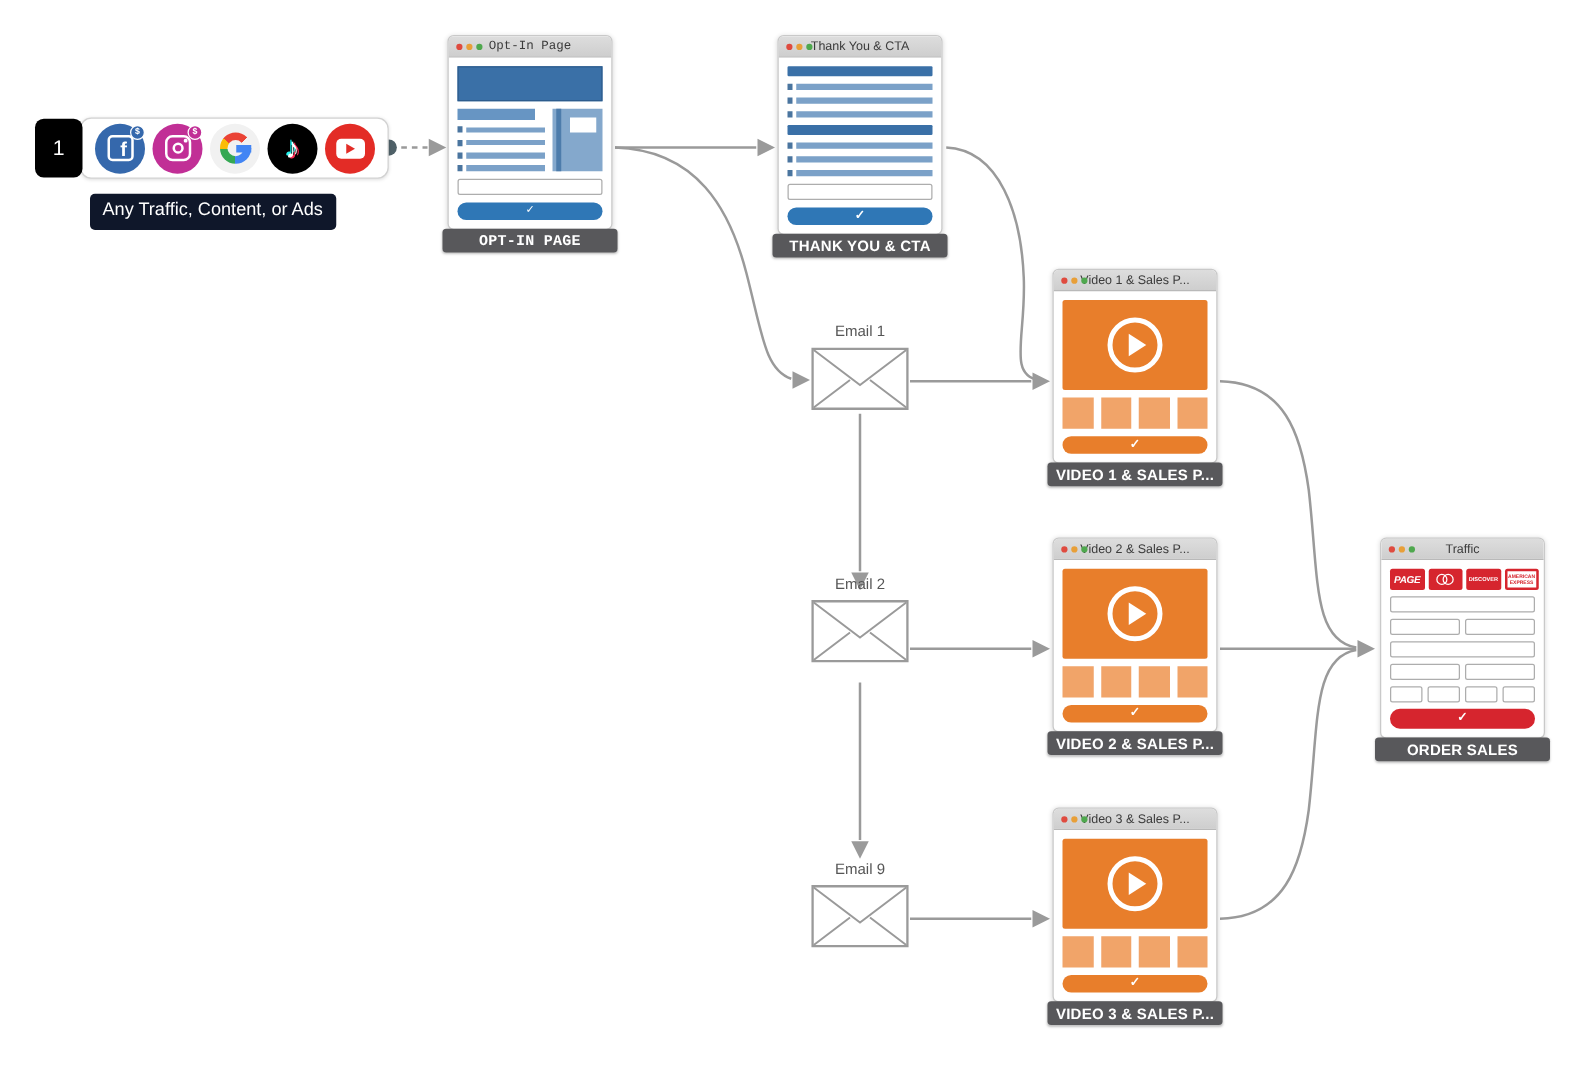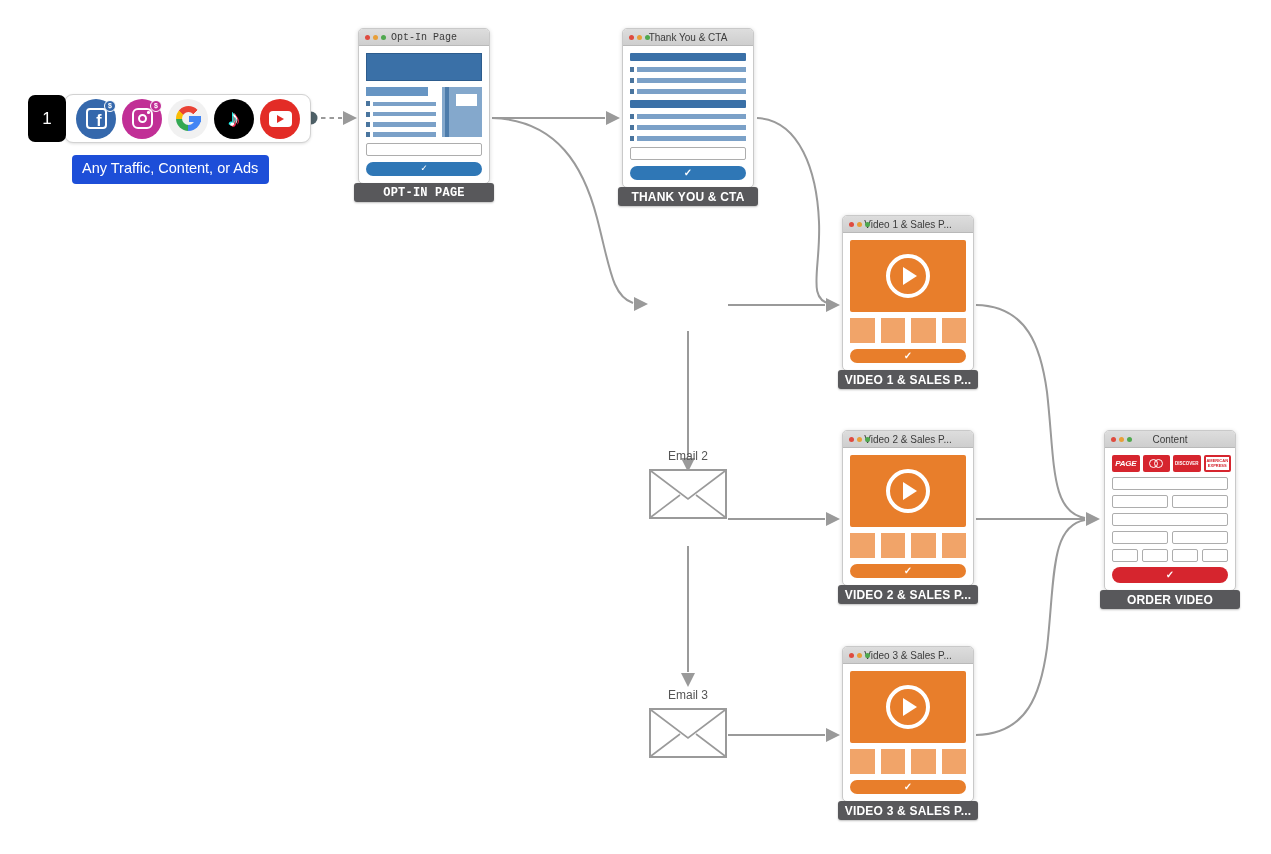--- a/index.html
+++ b/index.html
@@ -28,21 +28,21 @@
   .gg { background:#f1f1f1; }
   .g-ring { width:25px; height:25px; border-radius:50%; position:relative;
     background:conic-gradient(from 0deg, #ea4335 0 48deg, #f1f1f1 48deg 88deg, #4285f4 88deg 182deg, #34a853 182deg 266deg, #fbbc05 266deg 308deg, #ea4335 308deg 360deg); }
   .g-hole { position:absolute; inset:6px; background:#f1f1f1; border-radius:50%; }
   .g-bar { position:absolute; right:0; top:10px; width:12px; height:6px; background:#4285f4; }
   .tt { background:#000; }
   .tt-note { color:#fff; font-size:23px; line-height:1; text-shadow:-1.5px -1px 0 #25f4ee, 1.5px 1px 0 #fe2c55; }
   .yt { background:#e32c26; }
   .yt-box { width:23px; height:16px; background:#fff; border-radius:4px; display:flex; align-items:center; justify-content:center; }
   .yt-tri { width:0; height:0; border-left:7px solid #e32c26; border-top:4.5px solid transparent; border-bottom:4.5px solid transparent; margin-left:1px; }
-  .tooltip { position:absolute; left:72px; top:155px; width:197px; background:#1d4ed8; border-radius:4px;
+  .tooltip { position:absolute; left:72px; top:155px; width:197px; background:#0f172a; border-radius:4px;
     color:#fff; font-size:14.5px; line-height:1.15; padding:5px 10px 7px; z-index:2; }
 
   
   .node { position:absolute; width:132px; z-index:2; }
   .frame { background:#fff; border:1px solid #c9c9c9; border-radius:5px; overflow:hidden; box-shadow:0 1px 4px rgba(0,0,0,.16); }
   .titlebar { height:17px; background:linear-gradient(#dddddd,#cecece); border-bottom:1px solid #b9b9b9;
     position:relative; display:flex; align-items:center; justify-content:center; font-size:10px; color:#3b3b3b; white-space:nowrap; }
   .dots { position:absolute; left:6px; display:flex; gap:3px; }
   .dot { width:5px; height:5px; border-radius:50%; }
   .dot.r { background:#df4b3f; } .dot.y { background:#e89f38; } .dot.g { background:#4fa84e; }
@@ -337,21 +337,21 @@
   </div>
 
   <div class="node" style="left:1104px; top:430px;">
     <div class="frame">
       <div class="titlebar">
         <span class="dots">
             <span class="dot r"></span>
             <span class="dot y"></span>
             <span class="dot g"></span>
           </span>
-        <span>Content</span>
+        <span>Traffic</span>
       </div>
       <div class="wbody pay-body">
         <div class="cards">
           <span class="card card-visa">PAGE</span>
           <span class="card">
               <span class="mc-c"></span>
               <span class="mc-c"></span>
             </span>
           <span class="card card-discover">DISCOVER</span>
           <span class="card">
@@ -370,31 +370,38 @@
           </div>
         <div class="prow">
             <div class="input"></div>
             <div class="input"></div>
             <div class="input"></div>
             <div class="input"></div>
           </div>
         <div class="btn btn-red">✓</div>
       </div>
     </div>
-    <div class="shade-label">ORDER VIDEO</div>
-  </div>
-
-  <div class="email-node" style="left:628px; top:449px;">
+    <div class="shade-label">ORDER SALES</div>
+  </div>
+
+  <div class="email-node" style="left:628px; top:258px;">
+    <div class="email-label">Email 1</div>
+    <svg width="78" height="50">
+      <rect x="1" y="1" width="76" height="48" fill="#fff" stroke="#9a9a9a" stroke-width="2"></rect>
+      <path d="M2,2 L39,30 L76,2 M2,48 L31,26 M76,48 L47,26" fill="none" stroke="#9a9a9a" stroke-width="1.6"></path>
+    </svg>
+  </div>
+  <div class="email-node" style="left:628px; top:460px;">
     <div class="email-label">Email 2</div>
     <svg width="78" height="50">
       <rect x="1" y="1" width="76" height="48" fill="#fff" stroke="#9a9a9a" stroke-width="2"></rect>
       <path d="M2,2 L39,30 L76,2 M2,48 L31,26 M76,48 L47,26" fill="none" stroke="#9a9a9a" stroke-width="1.6"></path>
     </svg>
   </div>
   <div class="email-node" style="left:628px; top:688px;">
-    <div class="email-label">Email 3</div>
+    <div class="email-label">Email 9</div>
     <svg width="78" height="50">
       <rect x="1" y="1" width="76" height="48" fill="#fff" stroke="#9a9a9a" stroke-width="2"></rect>
       <path d="M2,2 L39,30 L76,2 M2,48 L31,26 M76,48 L47,26" fill="none" stroke="#9a9a9a" stroke-width="1.6"></path>
     </svg>
   </div>
 
 </div>
 
 </body></html>

